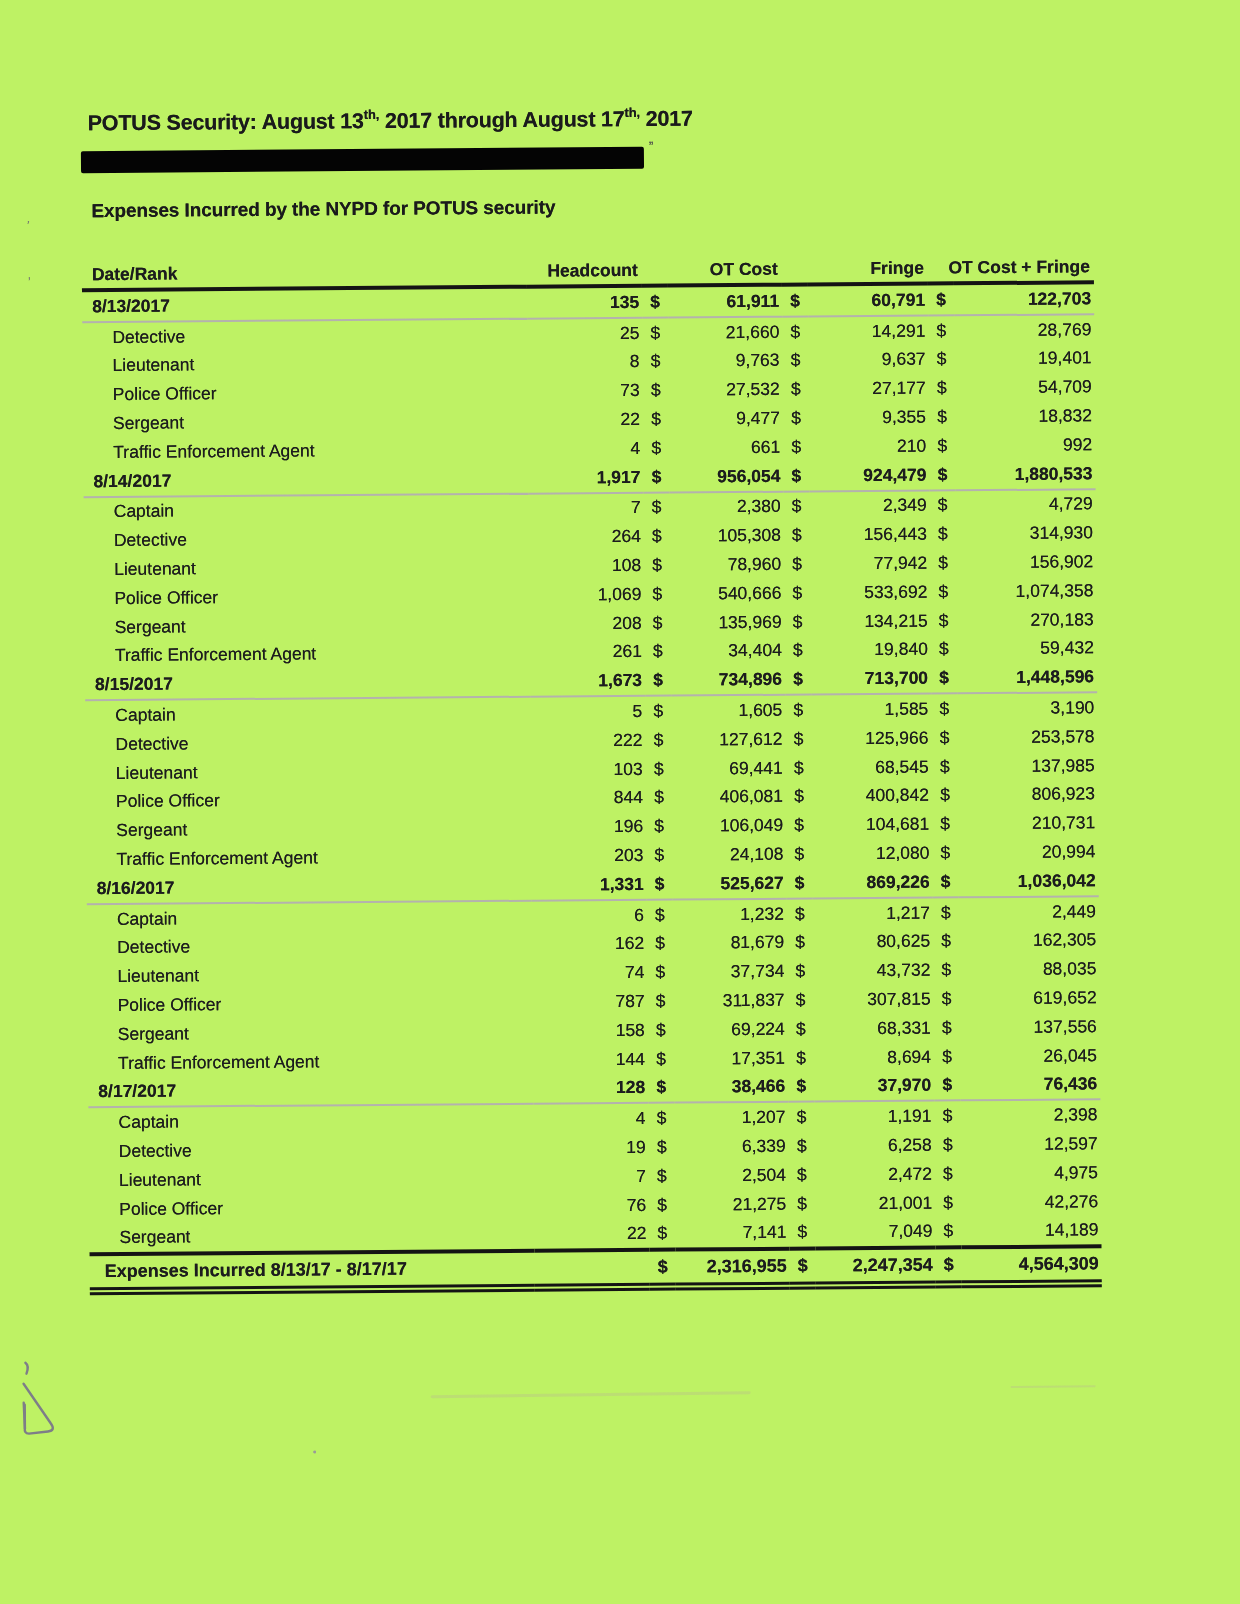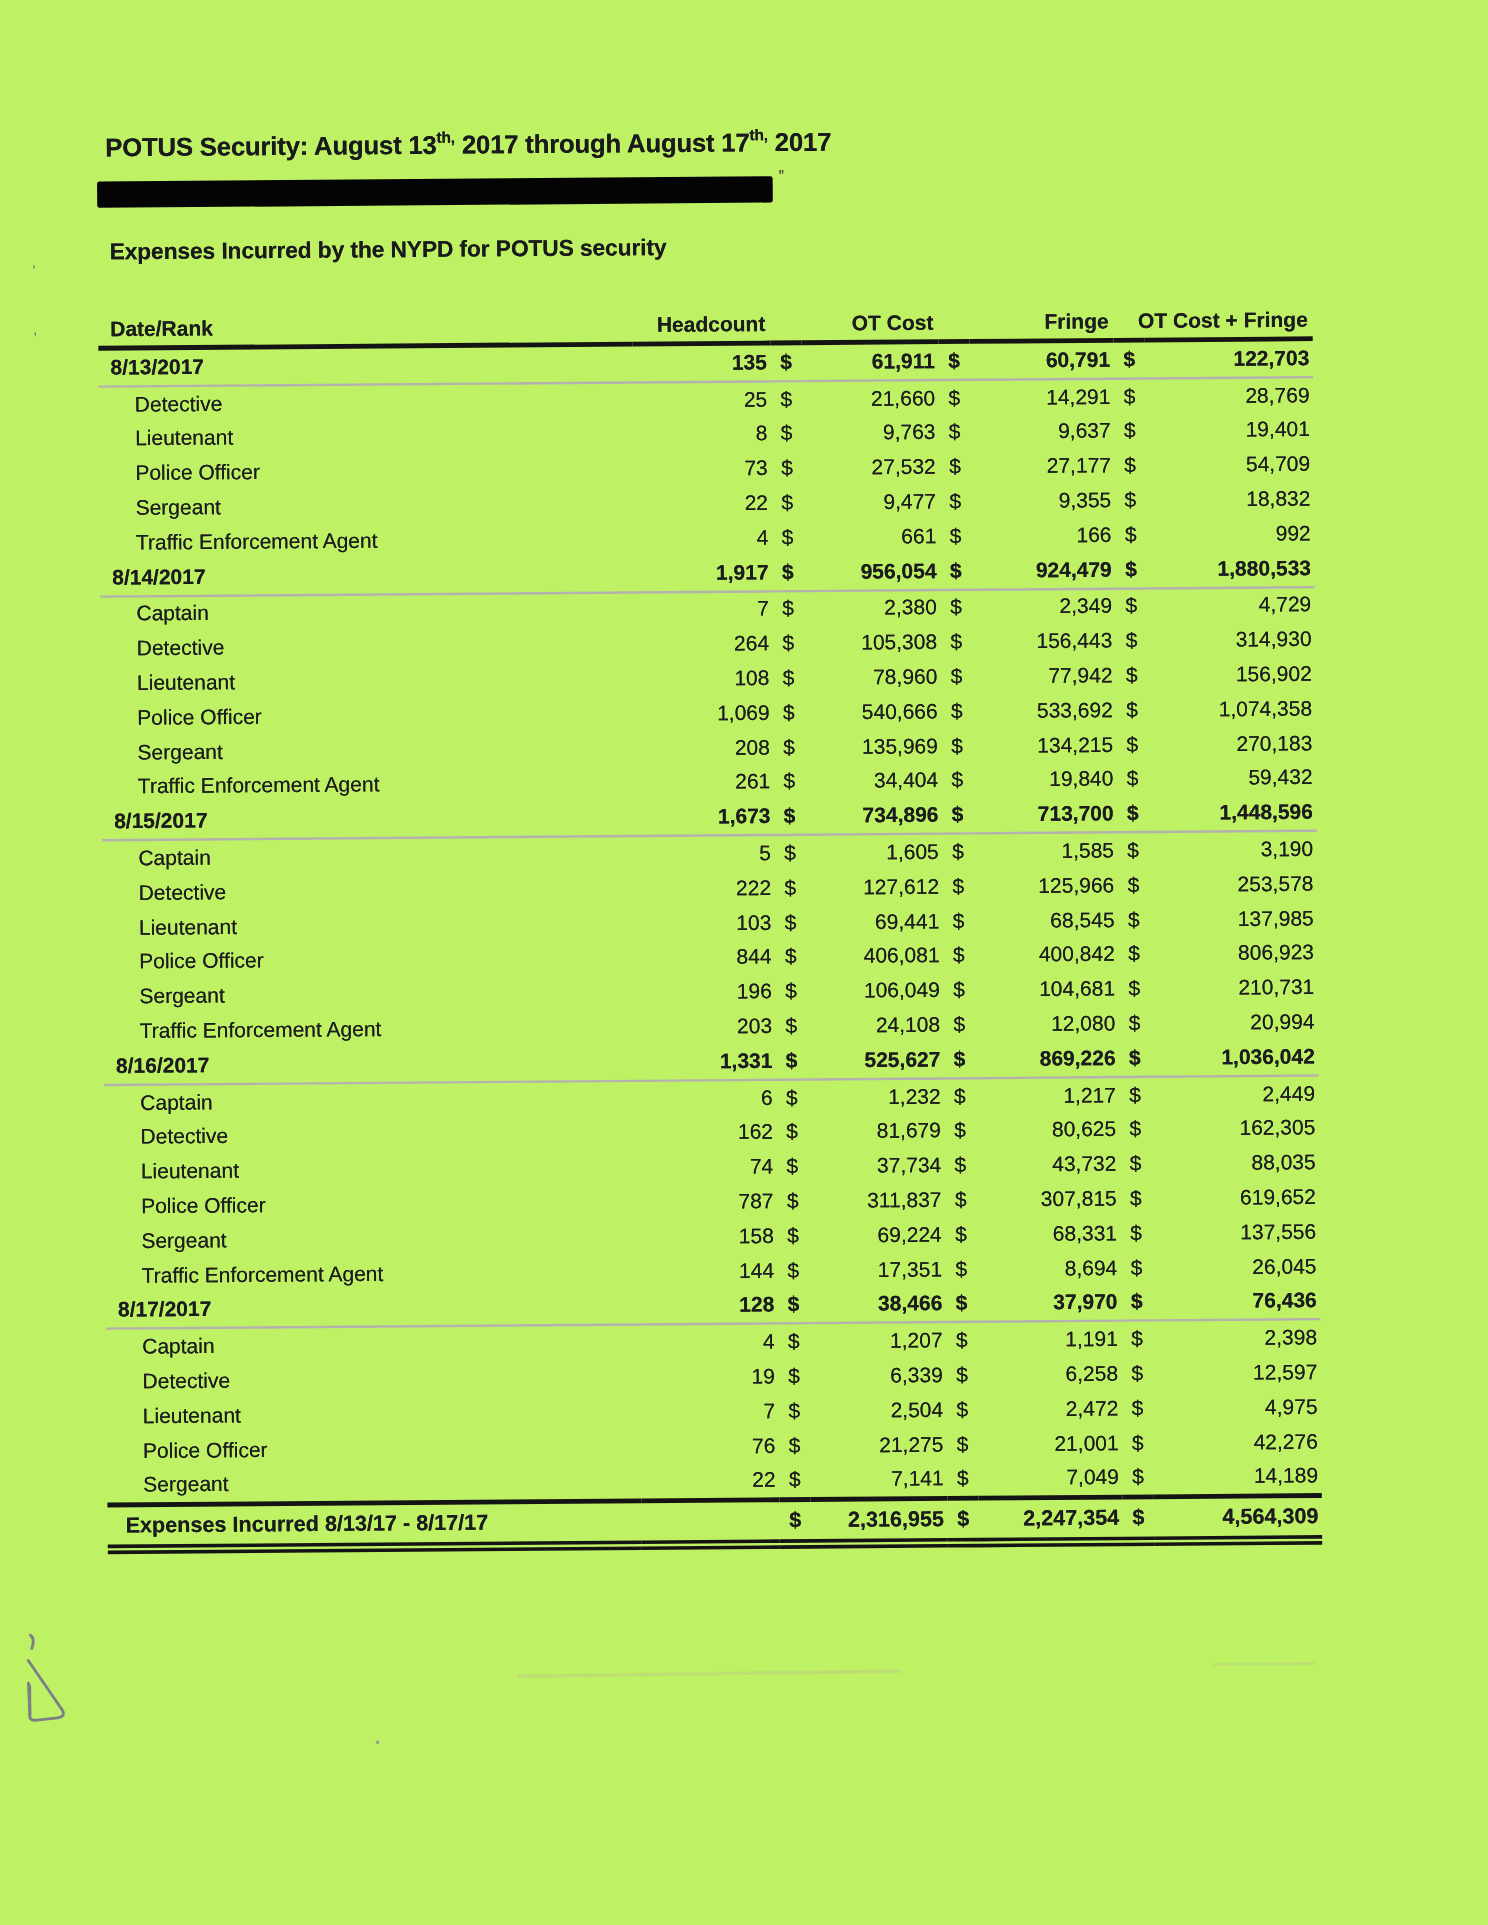--- a/index.html
+++ b/index.html
@@ -167,21 +167,21 @@
             <td class="cell-num">9,355</td>
             <td class="cell-cur">$</td>
             <td class="cell-num">18,832</td>
           </tr>
           <tr class="row-detail">
             <td class="cell-rank">Traffic Enforcement Agent</td>
             <td class="cell-num">4</td>
             <td class="cell-cur">$</td>
             <td class="cell-num">661</td>
             <td class="cell-cur">$</td>
-            <td class="cell-num">166</td>
+            <td class="cell-num">210</td>
             <td class="cell-cur">$</td>
             <td class="cell-num">992</td>
           </tr>
           <tr class="row-date">
             <td class="cell-rank">8/14/2017</td>
             <td class="cell-num">1,917</td>
             <td class="cell-cur">$</td>
             <td class="cell-num">956,054</td>
             <td class="cell-cur">$</td>
             <td class="cell-num">924,479</td>

